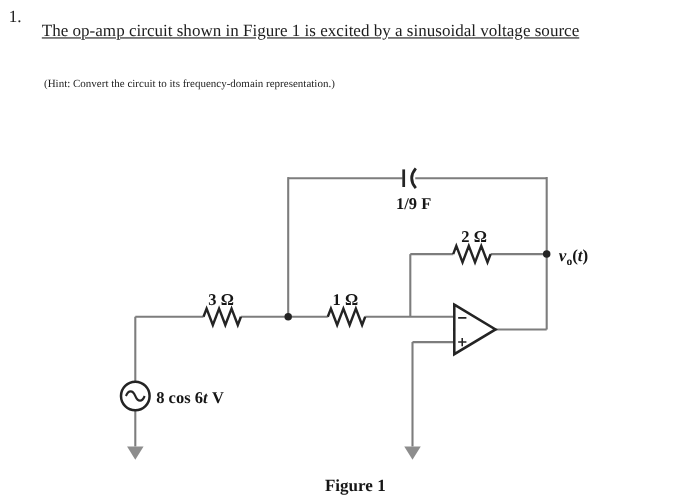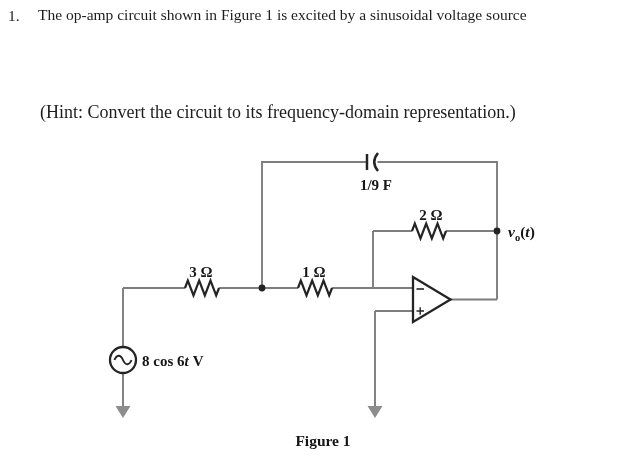--- a/index.html
+++ b/index.html
@@ -9,27 +9,26 @@
     background:#ffffff;
     overflow:hidden;
     font-family:"Liberation Serif", serif;
     color:#1d1d1d;
   }
   .item-number{
     position:absolute;left:8px;top:7px;
     font-size:15.5px;
   }
   .para{
-    position:absolute;left:38px;top:4px;width:594px;
-    font-size:15.5px;line-height:22.5px;
+    position:absolute;left:38px;top:18px;width:594px;
+    font-size:15.5px;line-height:22.5px;text-decoration:underline;
   }
   .hint{
     position:absolute;left:40px;top:71px;
-    font-size:18px;
-    margin-top:31px;
+    font-size:10px;
   }
   .it{font-style:italic;}
   .sub{font-size:10.5px;vertical-align:-3px;}
   svg.circuit{position:absolute;left:0;top:0;}
   svg text{
     font-family:"Liberation Serif", serif;
     font-weight:bold;
   }
   .clabel{font-size:15px;}
   .vo{font-size:15.5px;}

